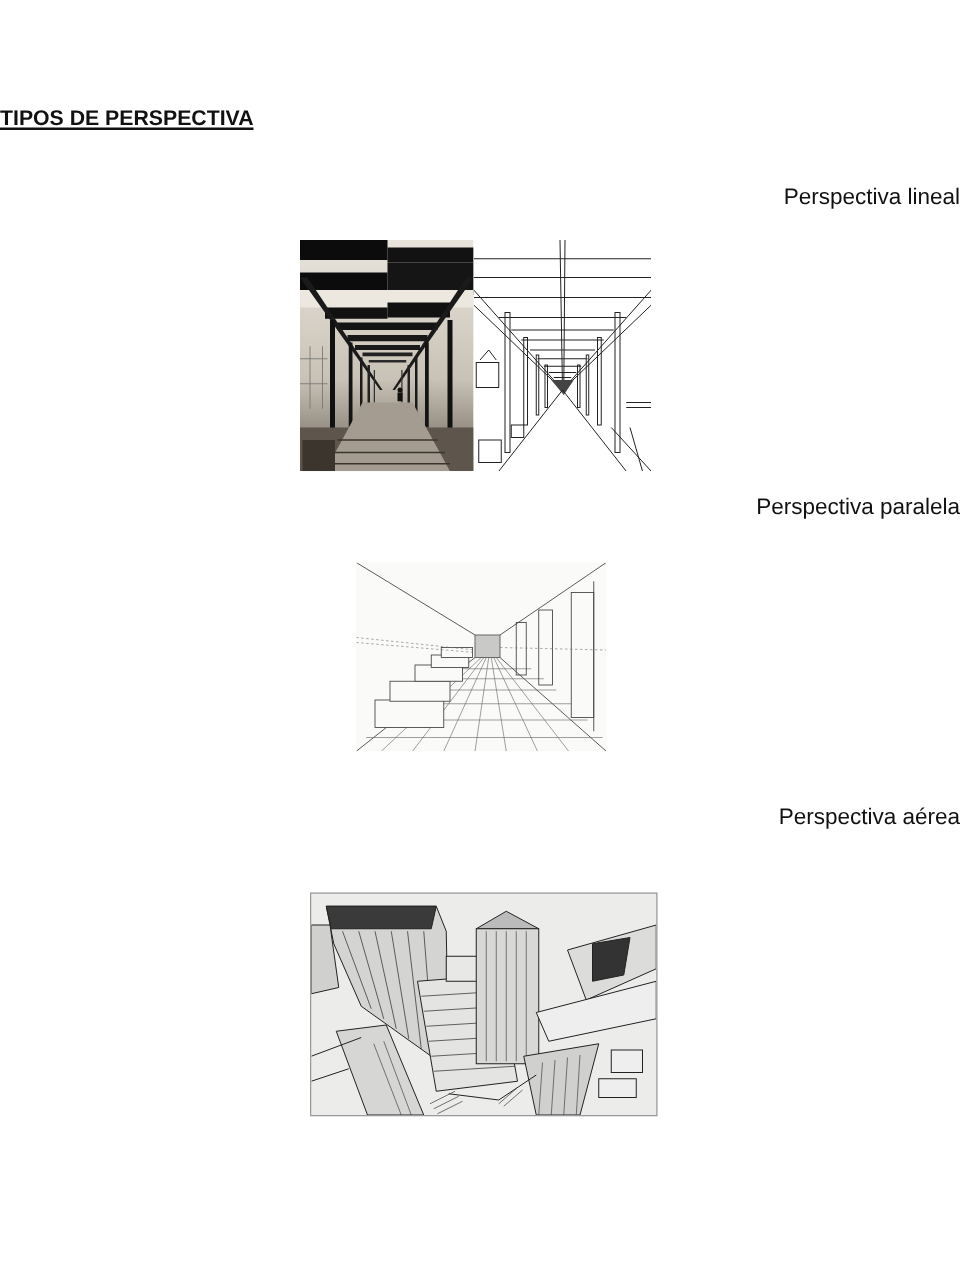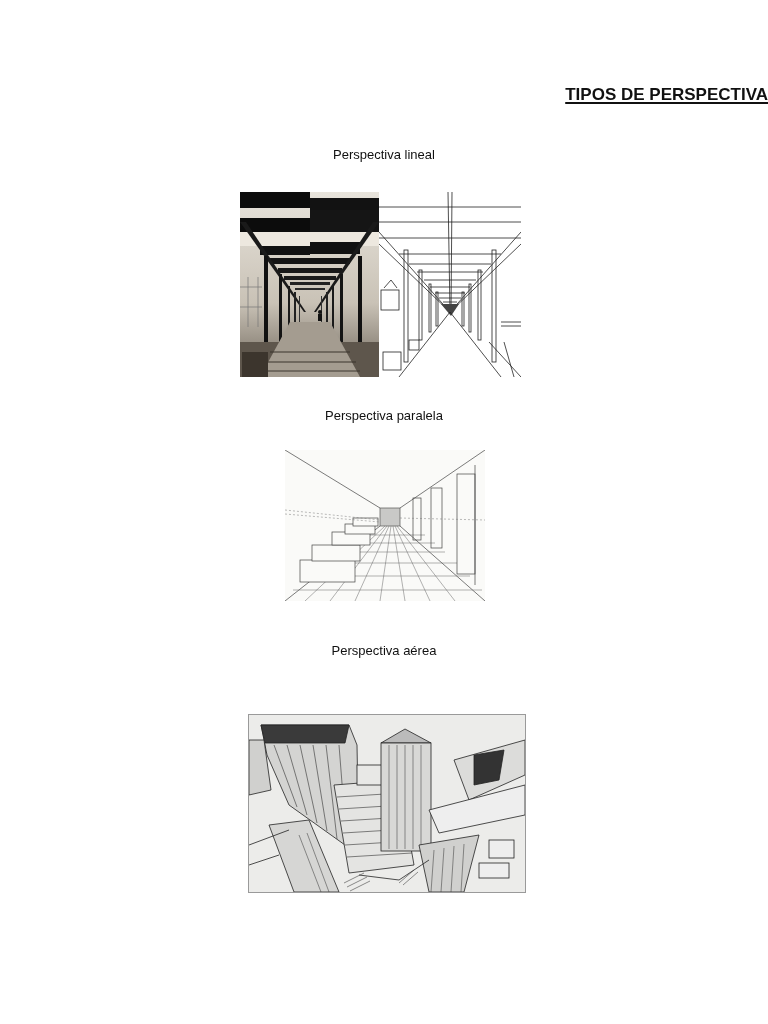--- a/index.html
+++ b/index.html
@@ -1,21 +1,21 @@
 <!DOCTYPE html>
 <html><head>
 <meta charset="utf-8">
 <style>
   html, body { margin: 0; padding: 0; background: #ffffff; }
   body { width: 768px; height: 1024px; position: relative; overflow: hidden;
          font-family: "Liberation Sans", sans-serif; color: #111; }
-  .title { position: absolute; top: 85px; left: 0; width: 768px; text-align: right;
+  .title { position: absolute; top: 85px; left: 0; width: 768px; text-align: left;
            font-size: 17px; font-weight: bold; }
   .title span { text-decoration: underline; text-underline-offset: 2px; text-decoration-thickness: 1.5px; }
-  .caption { position: absolute; left: 0; width: 768px; text-align: center; font-size: 13px; }
+  .caption { position: absolute; left: 0; width: 768px; text-align: right; font-size: 18px; }
   .fig { position: absolute; overflow: hidden; }
   svg { display: block; }
 </style>
 </head>
 <body>
 
 <div class="title">
   <span>TIPOS DE PERSPECTIVA</span>
 </div>
 
@@ -123,21 +123,21 @@
     <rect x="2" y="98" width="18" height="20"></rect>
     <line x1="5" y1="96" x2="12" y2="88"></line>
     <line x1="12" y1="88" x2="18" y2="96"></line>
     <rect x="4" y="160" width="18" height="18"></rect>
     <rect x="30" y="148" width="10" height="10"></rect>
     <line x1="122" y1="130" x2="142" y2="130"></line>
     <line x1="122" y1="134" x2="142" y2="134"></line>
   </svg>
 </div>
 
-<div class="caption" style="top:408px;">Perspectiva paralela</div>
+<div class="caption" style="top:395px;">Perspectiva paralela</div>
 
 <div class="fig" style="left:285px; top:450px; width:200px; height:151px; background:#fafaf8;">
   <svg width="200" height="151" viewBox="0 0 200 151" fill="none" stroke="#444" stroke-width="0.7">
 
     <rect x="95" y="58" width="20" height="18" fill="#c9c9c7" stroke="#555"></rect>
 
     <line x1="0" y1="0" x2="95" y2="58"></line>
     <line x1="200" y1="0" x2="115" y2="58"></line>
     <line x1="0" y1="151" x2="95" y2="76"></line>
     <line x1="200" y1="151" x2="115" y2="76"></line>

